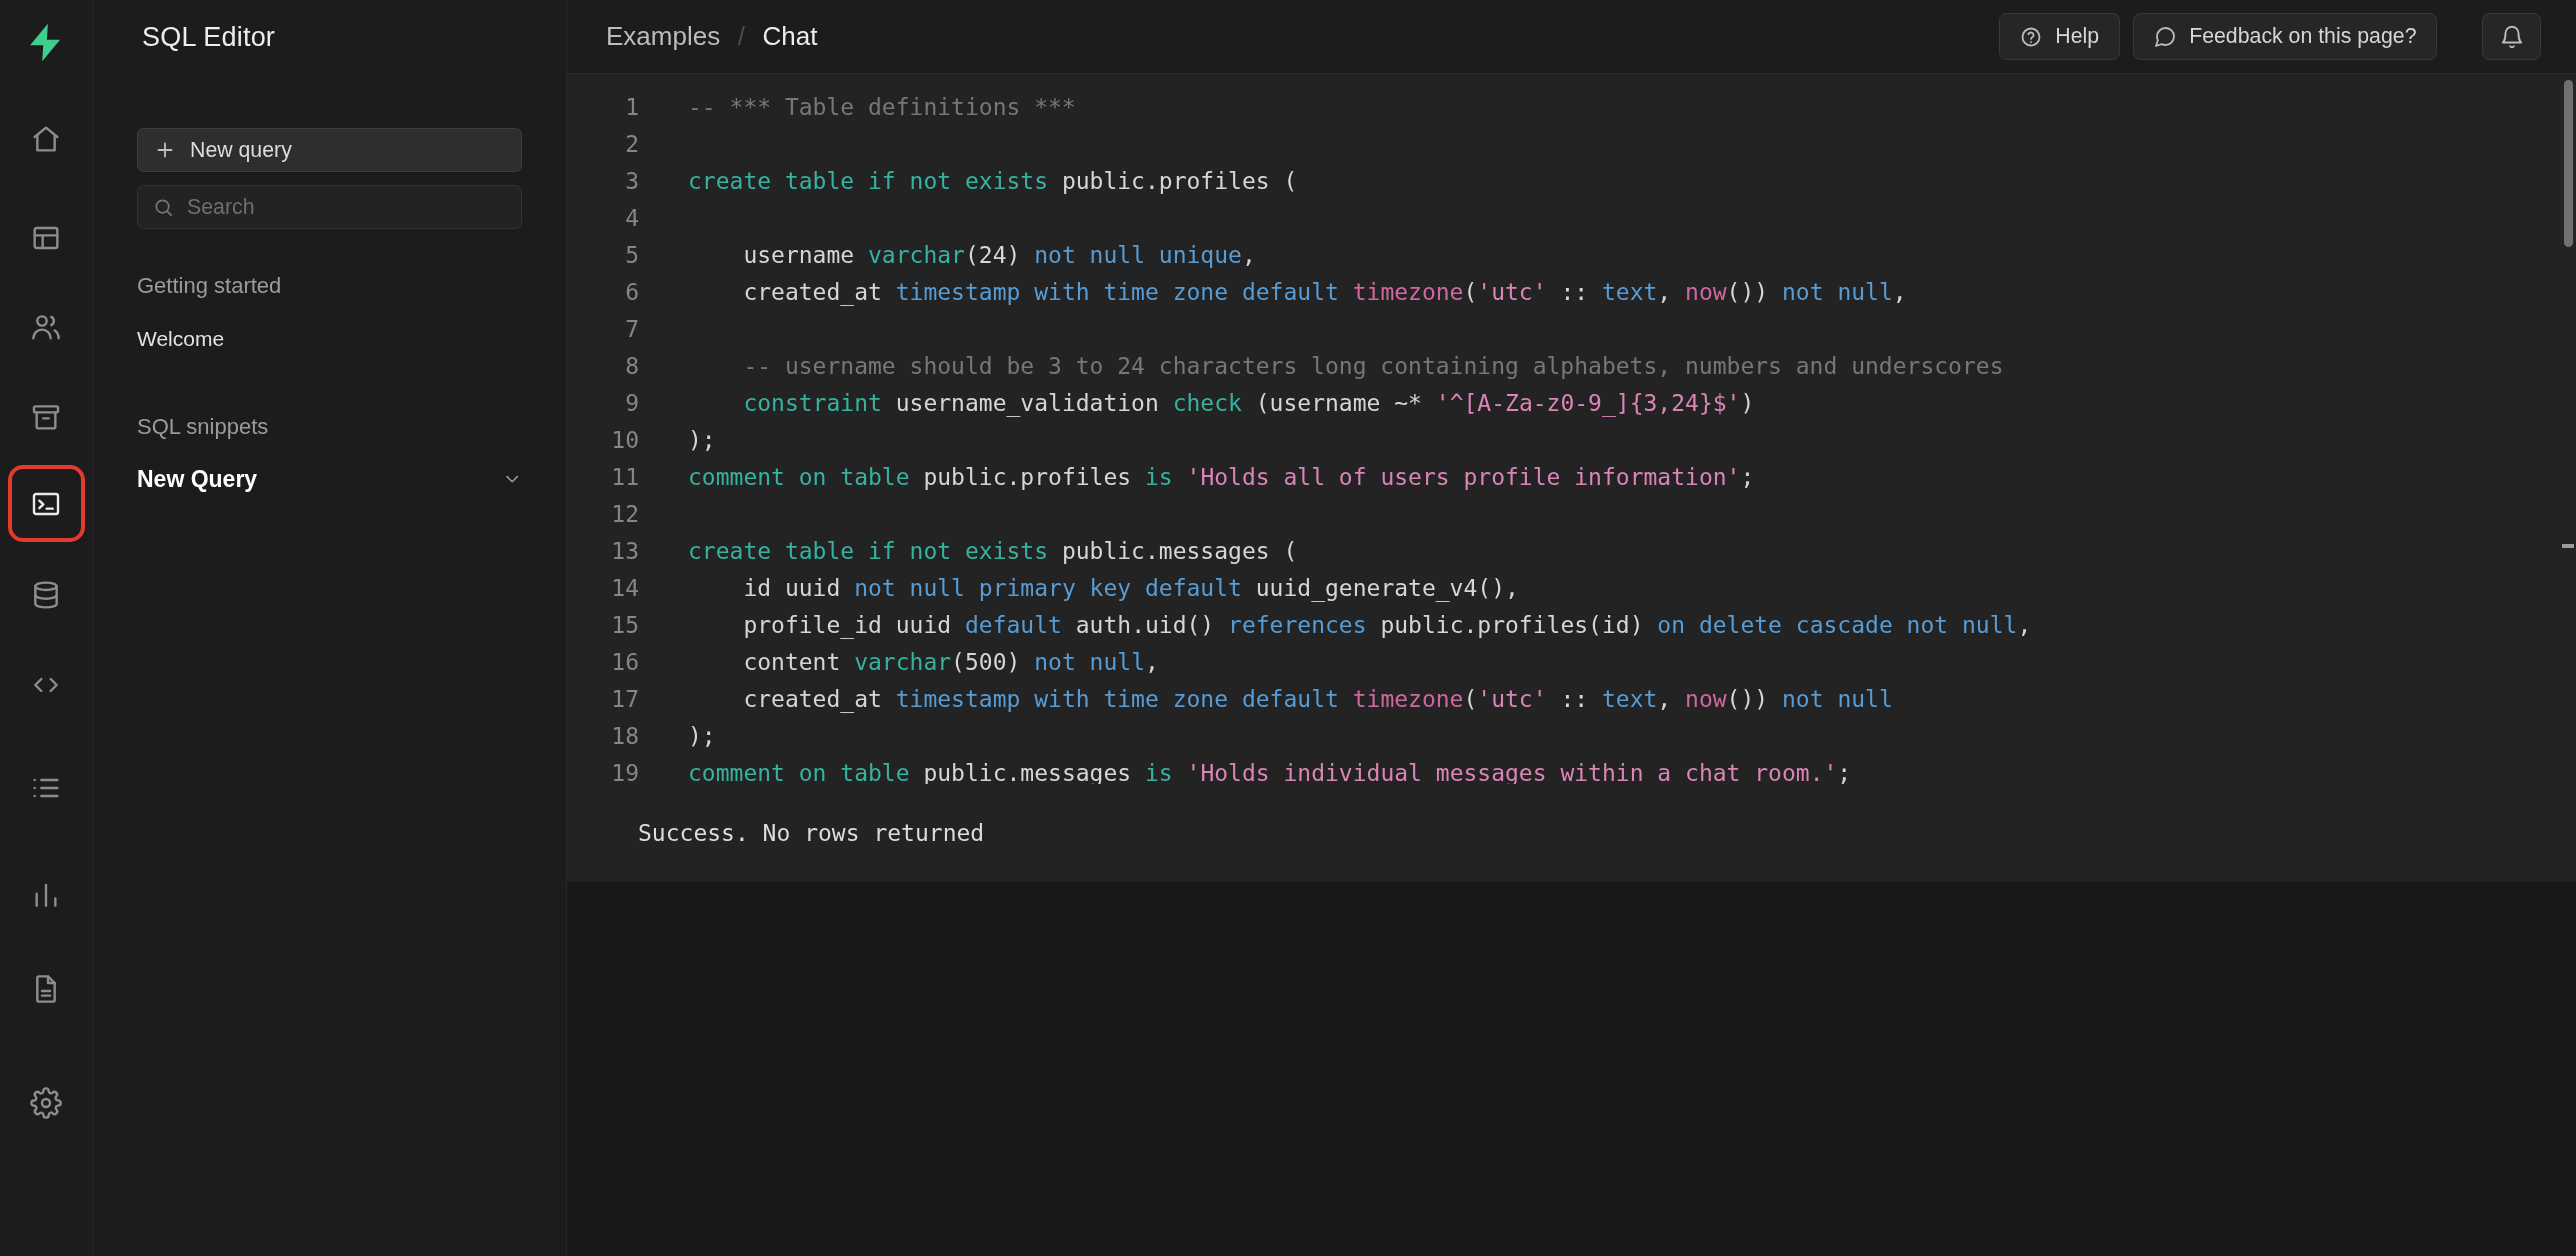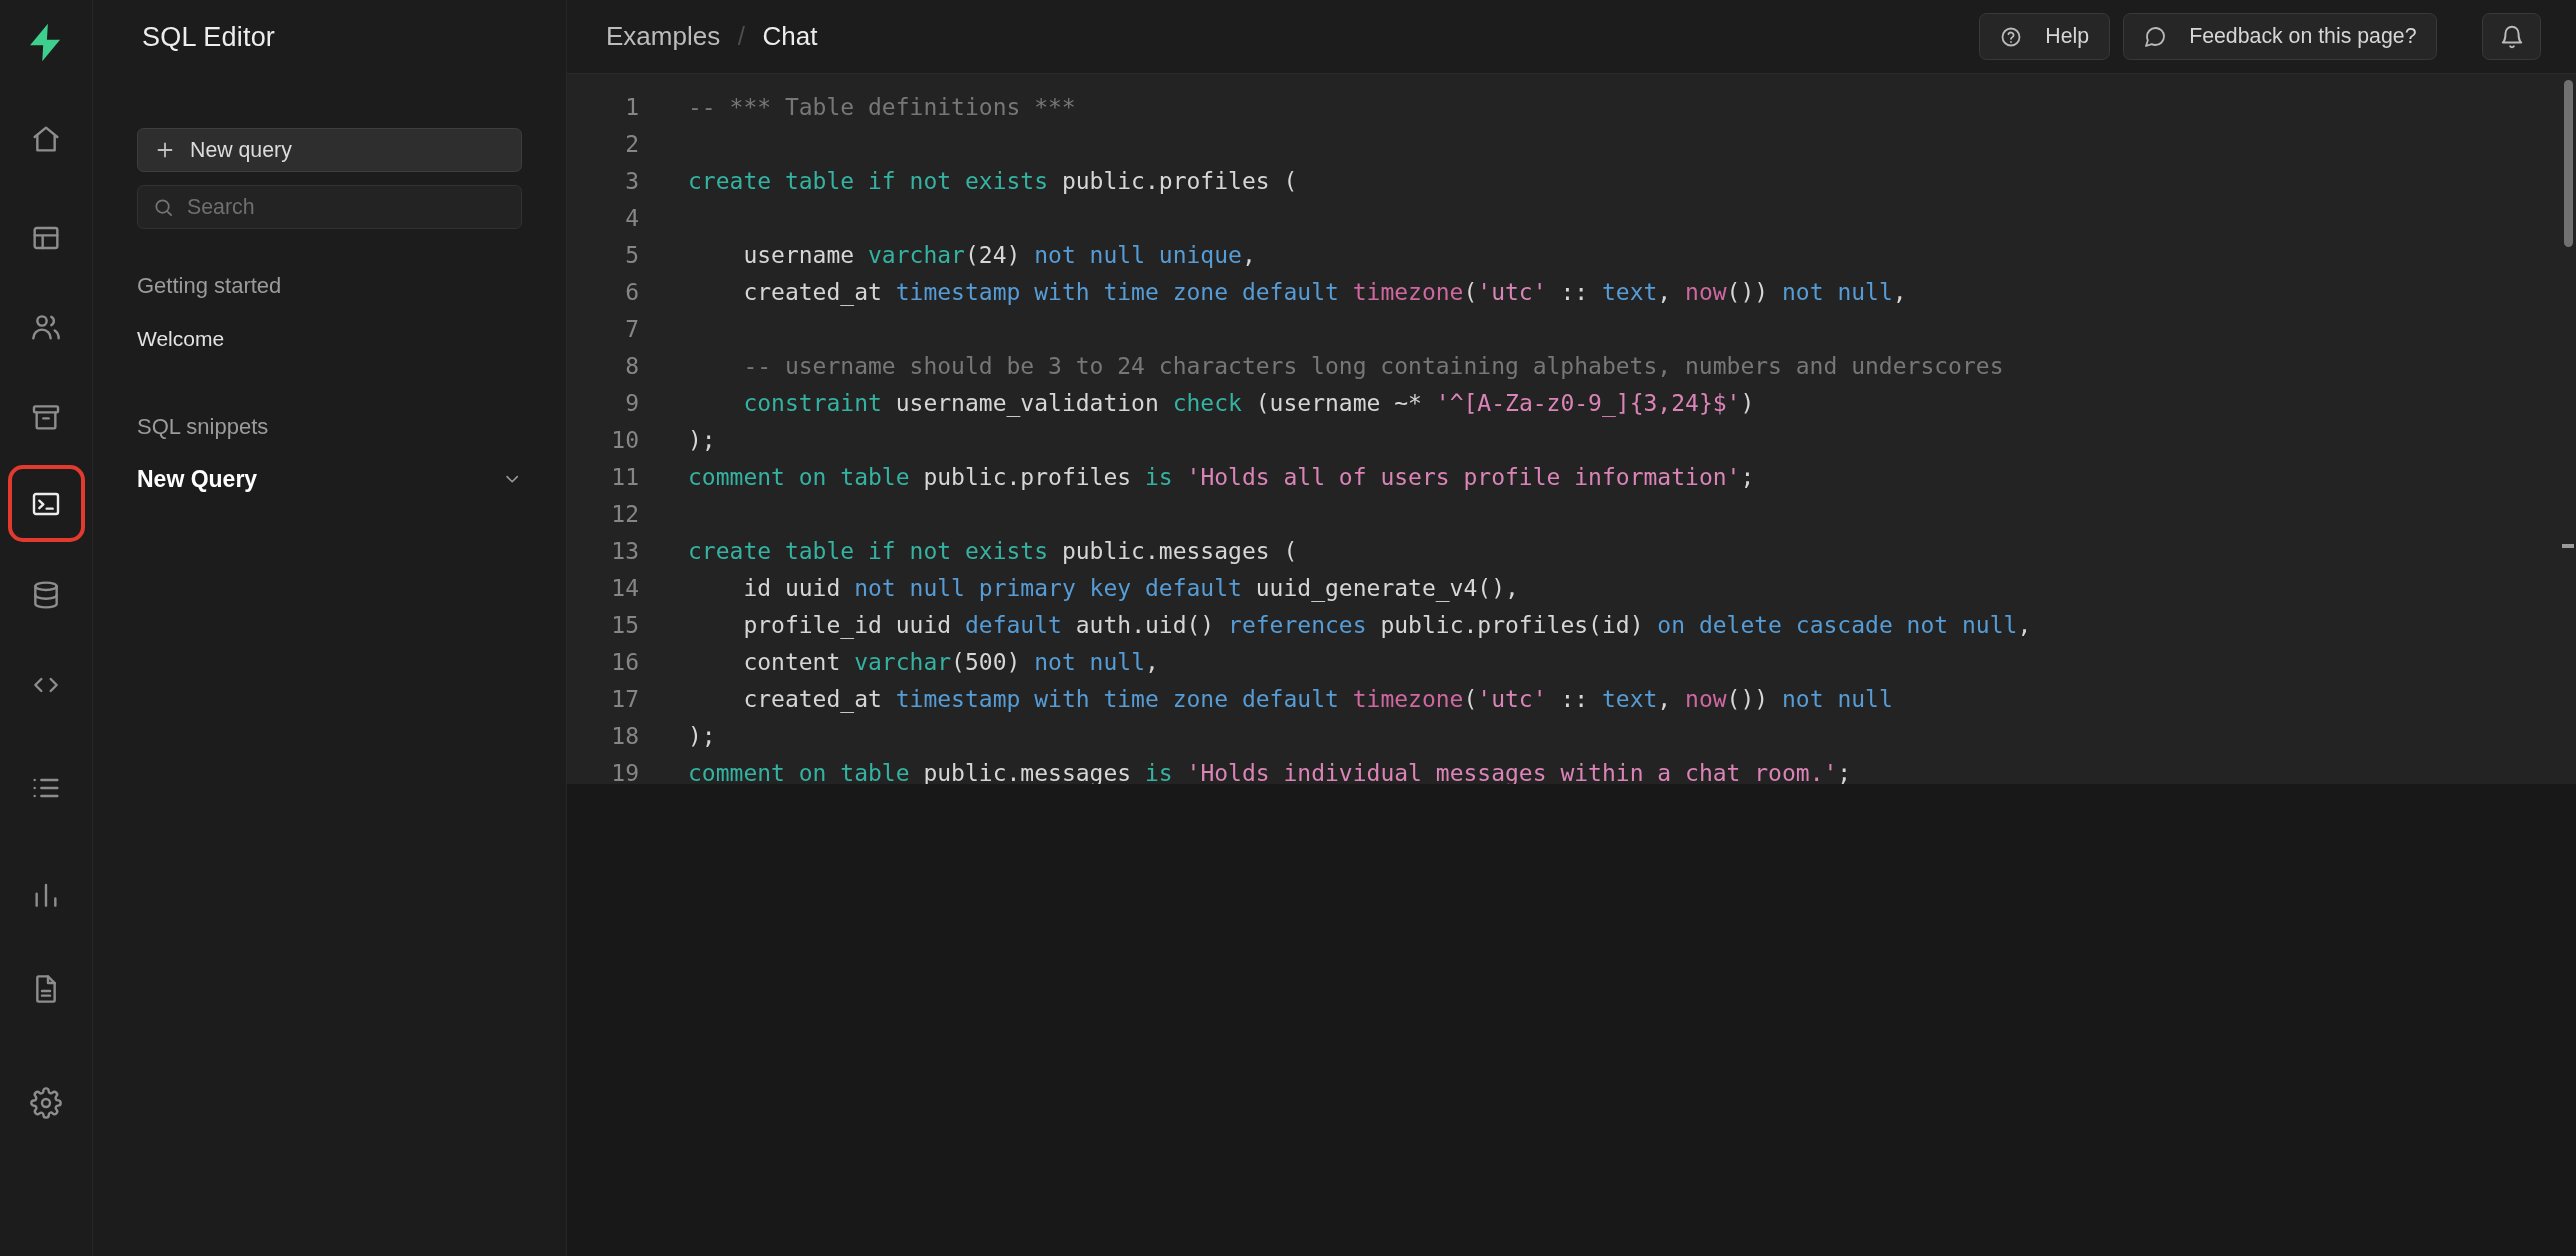--- a/index.html
+++ b/index.html
@@ -43,21 +43,21 @@
 
   
   .main{flex:1;display:flex;flex-direction:column;min-width:0}
   .topbar{height:74px;flex:none;background:#1c1c1c;border-bottom:0.9px solid #2a2a2a;
     display:flex;align-items:center;justify-content:space-between;padding:0 35px 0 39px}
   .breadcrumb{display:flex;align-items:center;gap:17.6px;font-size:26px}
   .crumb{color:#bcbcbc;cursor:pointer}
   .crumb.current{color:#ededed}
   .crumb-sep{color:#4d4d4d}
   .topbar-actions{display:flex;align-items:center}
-  .tb-btn{height:47px;display:flex;align-items:center;gap:22px;background:#262626;border:0.9px solid #393939;
+  .tb-btn{height:47px;display:flex;align-items:center;gap:12px;background:#262626;border:0.9px solid #393939;
     border-radius:7.4px;color:#d6d6d6;font-size:21.3px;font-family:inherit;padding:0 19.5px;cursor:pointer}
   .tb-btn svg{width:24px;height:24px;color:#bababa}
   .tb-btn + .tb-btn{margin-left:13px}
   .tb-btn.icon-only{margin-left:45px;width:59px;justify-content:center;padding:0}
   .tb-btn.icon-only svg{width:26px;height:26px}
 
   
   .editor{position:relative;height:710px;flex:none;background:#232323;overflow:hidden;padding-top:15px;
     font-family:"DejaVu Sans Mono",monospace;font-size:23px;line-height:37px;cursor:text}
   .code-line{display:flex}
@@ -332,18 +332,21 @@
           <div class="code-line">
             <span class="ln">19</span>
             <span class="lc"><span class="tk-kw">comment on table</span><span class="tk-pln"> public.messages </span><span class="tk-kw">is</span><span class="tk-pln"> </span><span class="tk-str">'Holds individual messages within a chat room.'</span><span class="tk-pln">;</span></span>
           </div>
         </div>
       <div class="vscrollbar-thumb"></div>
       <div class="overview-mark"></div>
     </section>
 
 
+    <section class="results-message">
+      <span>Success. No rows returned</span>
+    </section>
 
     <section class="bottom-fill"></section>
 
   </main>
 </div>
 
 
 </body></html>

